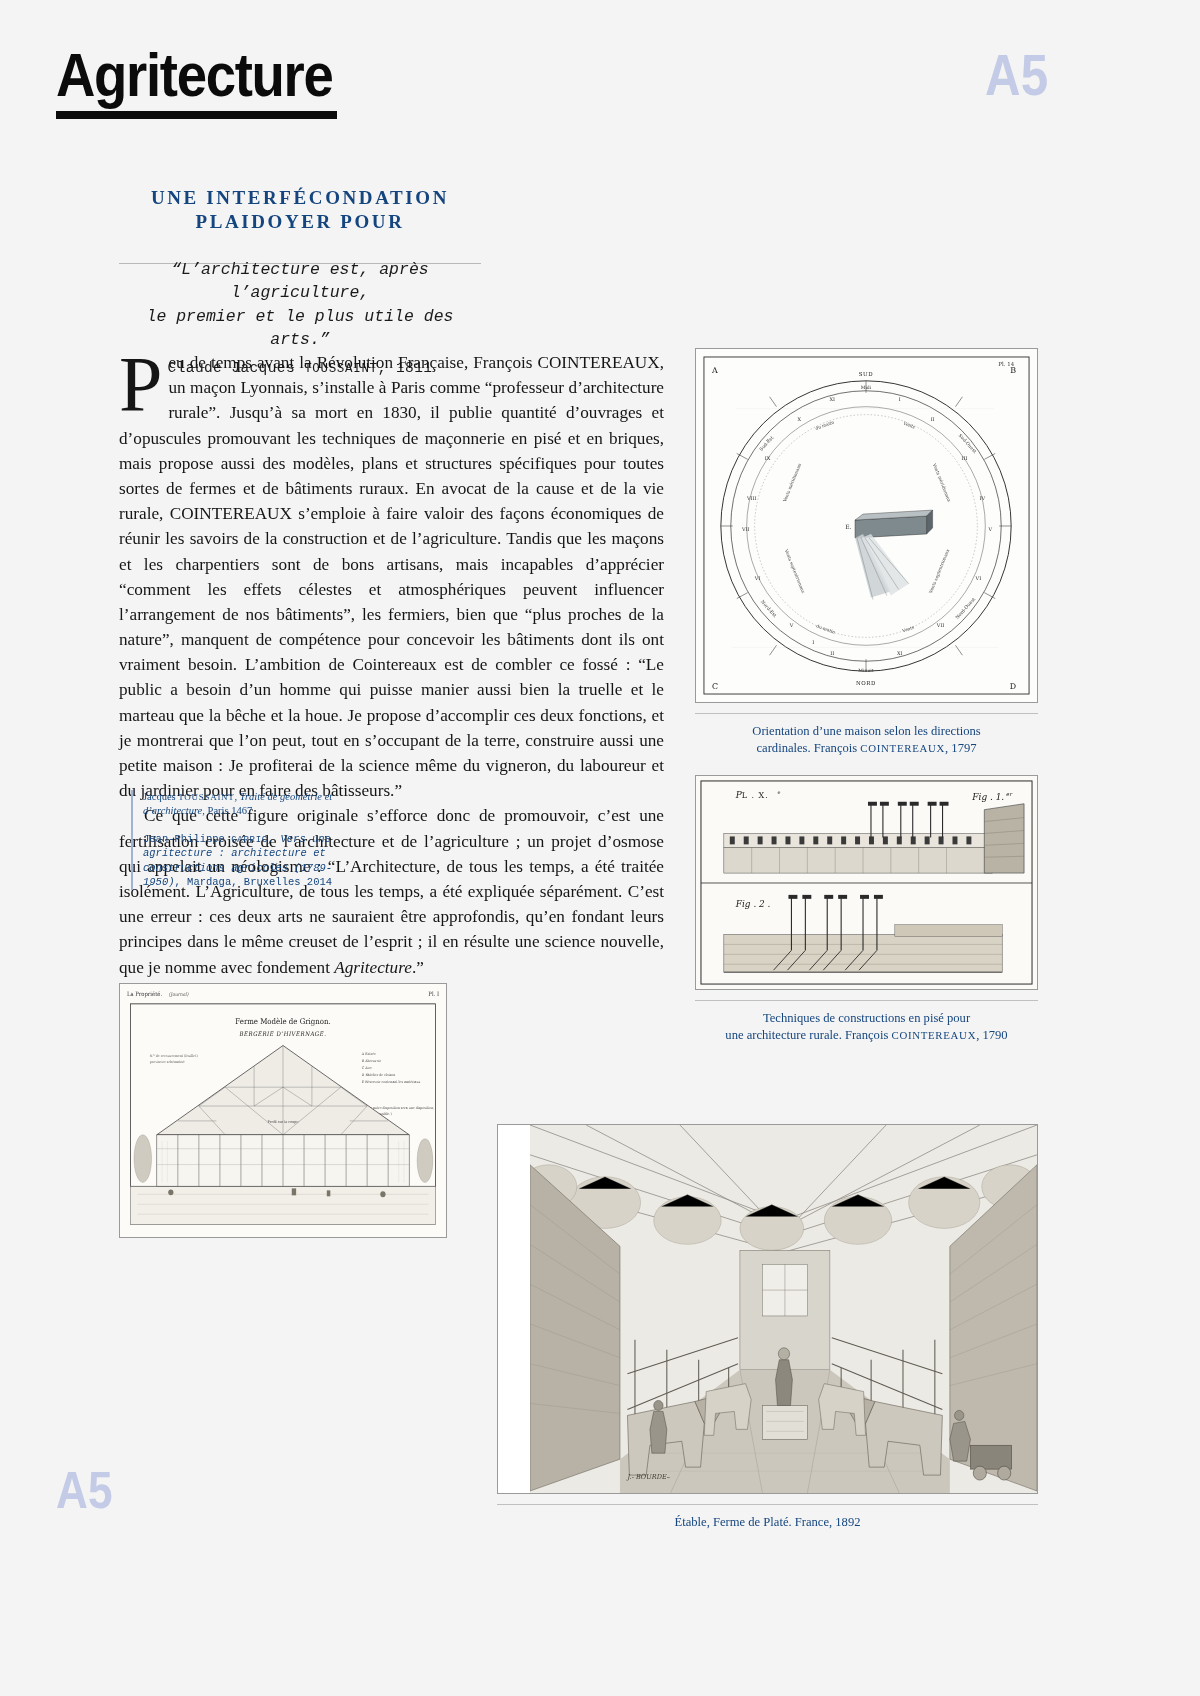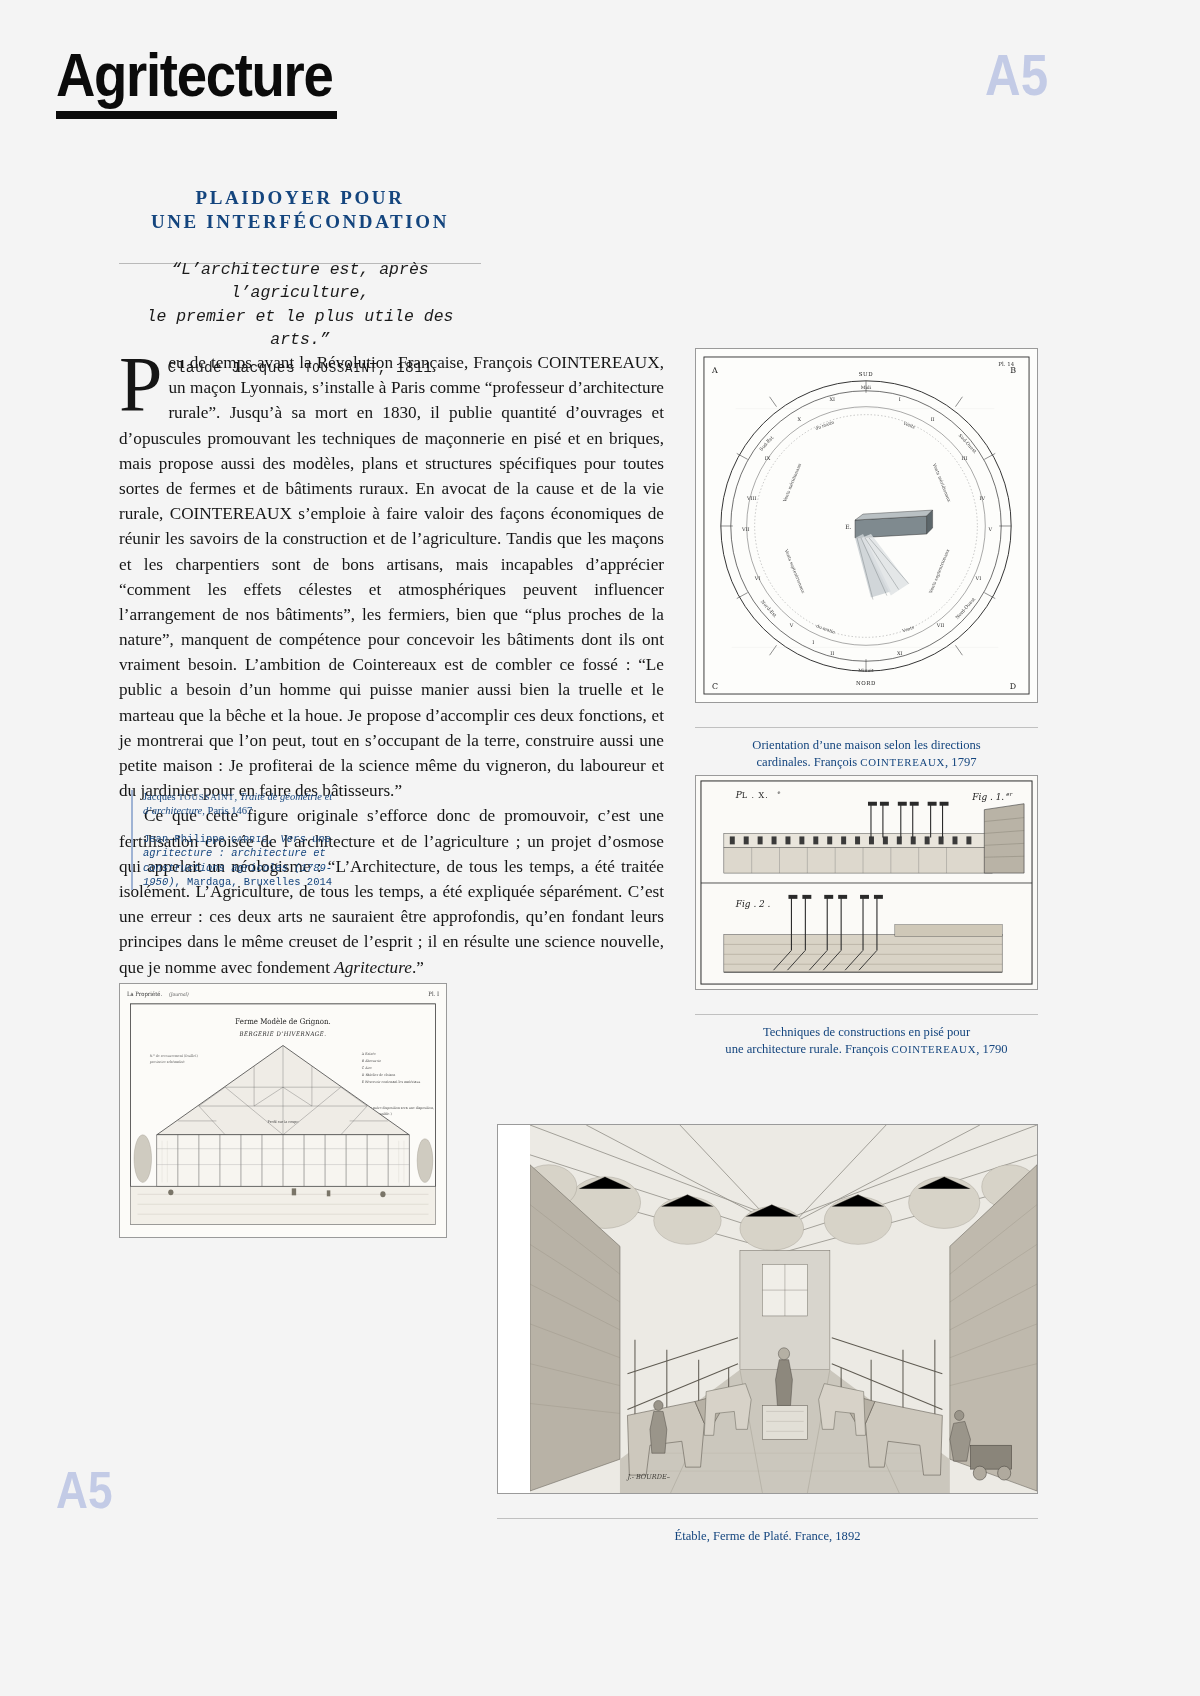--- a/index.html
+++ b/index.html
@@ -112,21 +112,21 @@
   
   .fig{position:absolute;}
   .fig-frame{
     border:1px solid #9a9a9a;
     background:#ffffff;
     box-sizing:border-box;
     overflow:hidden;
     position:relative;
   }
   .fig-cap{
-    margin-top:24px;
+    margin-top:10px;
     color:#14457e;
     font-size:12.6px;
     line-height:1.35;
     text-align:center;
   }
   .fig-cap-rule{border-top:1px solid #c0c0c0;margin-bottom:9px;}
 
   
   #fig-compass{left:695px;top:348px;width:343px;}
   #fig-compass .fig-frame{height:355px;}
@@ -152,22 +152,22 @@
 
   <div class="masthead">
     <div class="masthead-title">Agritecture</div>
     <div class="masthead-rule"></div>
   </div>
   <div class="folio-top">A5</div>
   <div class="folio-bottom">A5</div>
 
   <div class="article-head">
     <div class="kicker">
+      <div>UNE INTERFÉCONDATION</div>
       <div>PLAIDOYER POUR</div>
-      <div>UNE INTERFÉCONDATION</div>
     </div>
     <div class="head-rule"></div>
   </div>
 
   <div class="epigraph">
     <div>“L’architecture est, après l’agriculture,</div>
     <div>le premier et le plus utile des arts.”</div>
     <div class="epigraph-source"><span>Claude Jacques </span><span class="sc">TOUSSAINT</span><span>, 1811</span></div>
   </div>
 

